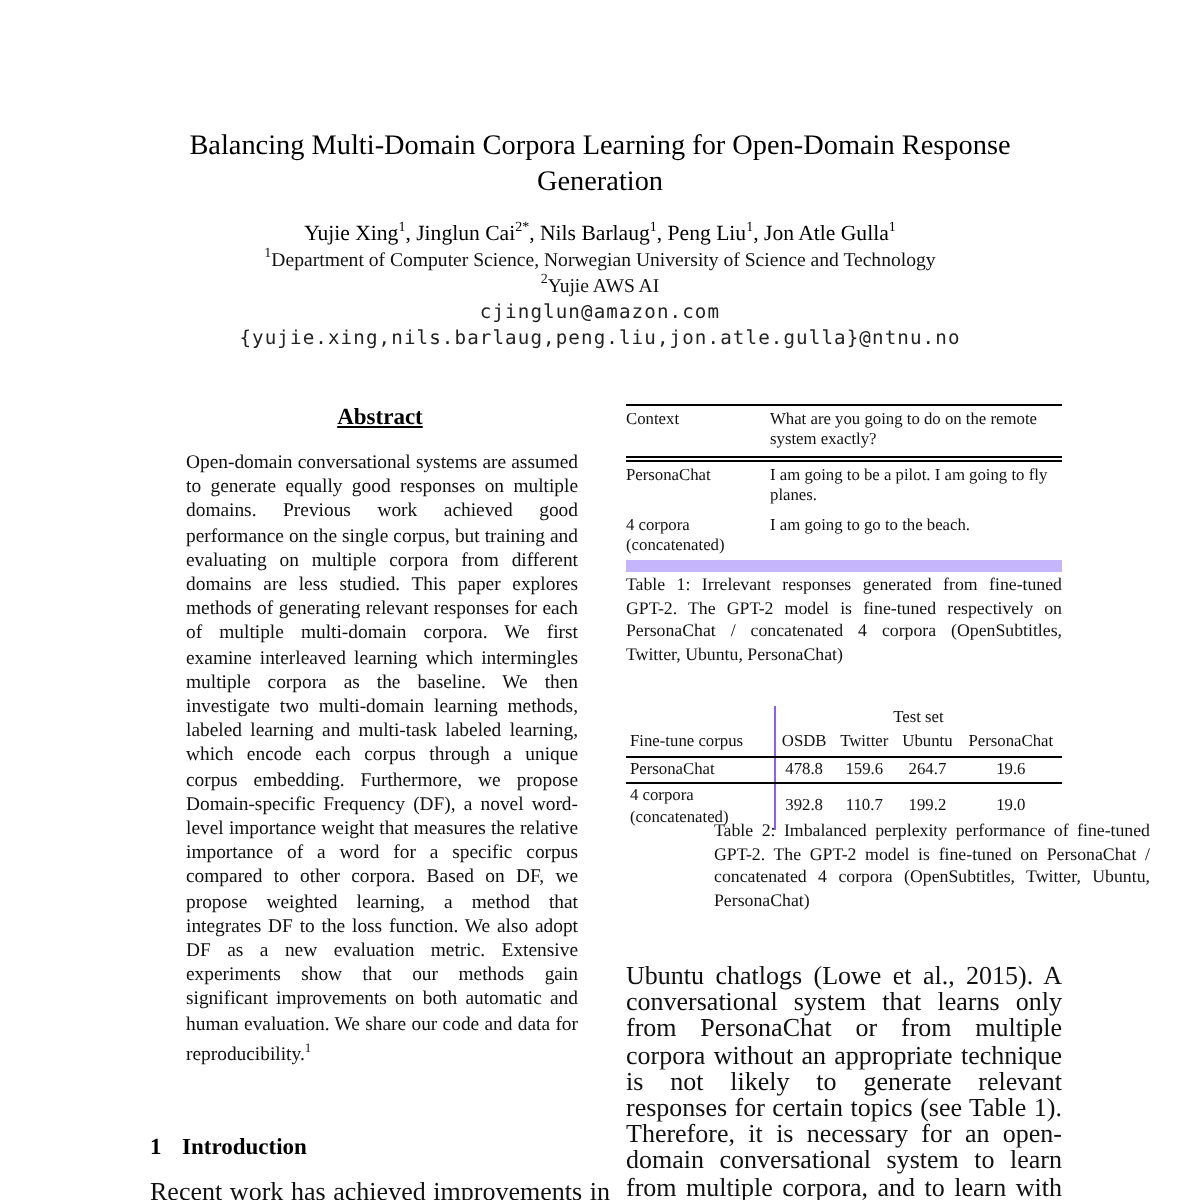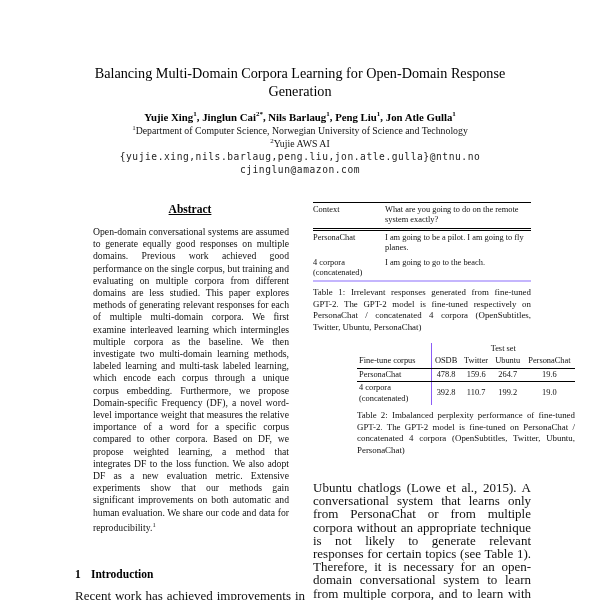--- a/index.html
+++ b/index.html
@@ -3,50 +3,50 @@
 <meta charset="utf-8">
 <style>
   * { margin:0; padding:0; box-sizing:border-box; }
   html,body { width:600px; height:600px; background:#ffffff; }
   body { font-family:"Liberation Serif", serif; color:#111; }
   .page { position:relative; width:600px; height:600px; overflow:hidden; background:#fff; }
 
   
   .header { position:absolute; top:64px; left:62px; width:476px; text-align:center; }
   .title { font-size:14.2px; font-weight:normal; line-height:1.3; color:#000; }
-  .authors { margin-top:10px; font-size:10.8px; font-weight:bold; color:#000; }
+  .authors { margin-top:10px; font-size:10.8px; font-weight:normal; color:#000; }
   .authors sup, .affil sup { font-size:7px; vertical-align:super; line-height:0; }
   .affil { margin-top:2px; font-size:9.8px; }
   .email { margin-top:2px; font-family:"DejaVu Sans Mono", monospace; font-size:9.6px; letter-spacing:0.55px; color:#222; }
 
   
   .col-left { position:absolute; left:75px; top:203px; width:230px; height:397px; }
   .abs-heading { text-align:center; font-weight:bold; font-size:11.5px; color:#000;text-decoration:underline; }
   .abs-body { margin:11px 16px 0 18px; font-size:9.7px; line-height:12.2px; text-align:justify; }
   .abs-body sup { font-size:6.5px; vertical-align:super; }
   .intro-block { position:absolute; top:346px; left:0; width:230px; }
   .sec-heading { font-size:11.5px; font-weight:bold; color:#000;margin-top:19px; }
   .sec-num { display:inline-block; width:16px; }
   .body-par { font-size:13px; line-height:13.2px; text-align:justify; }
   .intro-block .body-par { margin-top:9px; }
 
   
   .col-right { position:absolute; left:313px; top:197px; width:218px; height:403px; }
   table { border-collapse:collapse; font-size:8.4px; line-height:10.4px; color:#111; }
 
-  .t1 { position:absolute; top:5px; width:218px; border-top:1px solid #000; border-bottom:2px solid #c4b5fd; }
+  .t1 { position:absolute; top:5px; width:218px; border-top:1px solid #000; border-bottom:6px solid #c4b5fd; }
   .t1 td { vertical-align:top; padding:2px 2px 2px 0; }
   .t1 td:first-child { width:72px; }
   .t1 tr:first-child td { border-bottom:3px double #000; }
 
   .caption { position:absolute; width:218px; font-size:8.9px; line-height:11.6px; text-align:justify; }
   .c1 { top:90px; }
   .c2 { top:213px;margin-left:44px; }
 
-  .t2 { position:absolute; top:146px; width:218px;margin-left:44px; }
+  .t2 { position:absolute; top:156px; width:218px; }
   .t2 td { padding:1px 2px; text-align:center; vertical-align:middle; }
   .t2 td.lbl { text-align:left; border-right:1px solid #8b5cf6; width:74px; padding-right:4px;font-family:Liberation Serif, serif; }
   .t2 tr.rule td { border-bottom:1px solid #000; }
 
   .body-block { position:absolute; top:284px; width:218px; }
   .indent { text-indent:13px; }
 
   [data-interactable="false"] { cursor:default; }
 </style>
 </head>
@@ -54,22 +54,22 @@
 
 <div class="page" data-interactable="false">
 
   <header class="header" data-interactable="false">
     <div class="title" data-interactable="false">Balancing Multi-Domain Corpora Learning for Open-Domain Response Generation</div>
     <div class="authors" data-interactable="false">
       <span data-interactable="false"><span data-interactable="false">Yujie Xing</span><sup data-interactable="false">1</sup><span data-interactable="false">, </span></span><span data-interactable="false"><span data-interactable="false">Jinglun Cai</span><sup data-interactable="false">2*</sup><span data-interactable="false">, </span></span><span data-interactable="false"><span data-interactable="false">Nils Barlaug</span><sup data-interactable="false">1</sup><span data-interactable="false">, </span></span><span data-interactable="false"><span data-interactable="false">Peng Liu</span><sup data-interactable="false">1</sup><span data-interactable="false">, </span></span><span data-interactable="false"><span data-interactable="false">Jon Atle Gulla</span><sup data-interactable="false">1</sup></span>
     </div>
     <div class="affil" data-interactable="false"><sup data-interactable="false">1</sup><span data-interactable="false">Department of Computer Science, Norwegian University of Science and Technology</span></div>
     <div class="affil" data-interactable="false"><sup data-interactable="false">2</sup><span data-interactable="false">Yujie AWS AI</span></div>
+    <div class="email" data-interactable="false">cjinglun@amazon.com</div>
     <div class="email" data-interactable="false">{yujie.xing,nils.barlaug,peng.liu,jon.atle.gulla}@ntnu.no</div>
-    <div class="email" data-interactable="false">cjinglun@amazon.com</div>
   </header>
 
   <section class="col-left" data-interactable="false">
     <div class="abs-heading" data-interactable="false">Abstract</div>
     <p class="abs-body" data-interactable="false"><span data-interactable="false">Open-domain conversational systems are assumed to generate equally good responses on multiple domains. Previous work achieved good performance on the single corpus, but training and evaluating on multiple corpora from different domains are less studied. This paper explores methods of generating relevant responses for each of multiple multi-domain corpora. We first examine interleaved learning which intermingles multiple corpora as the baseline. We then investigate two multi-domain learning methods, labeled learning and multi-task labeled learning, which encode each corpus through a unique corpus embedding. Furthermore, we propose Domain-specific Frequency (DF), a novel word-level importance weight that measures the relative importance of a word for a specific corpus compared to other corpora. Based on DF, we propose weighted learning, a method that integrates DF to the loss function. We also adopt DF as a new evaluation metric. Extensive experiments show that our methods gain significant improvements on both automatic and human evaluation. We share our code and data for reproducibility.</span><sup data-interactable="false">1</sup></p>
     <div class="intro-block" data-interactable="false">
       <div class="sec-heading" data-interactable="false"><span class="sec-num" data-interactable="false">1</span><span data-interactable="false">Introduction</span></div>
       <p class="body-par" data-interactable="false">Recent work has achieved improvements in general performance for open-domain response gener-</p>
     </div>
   </section>

